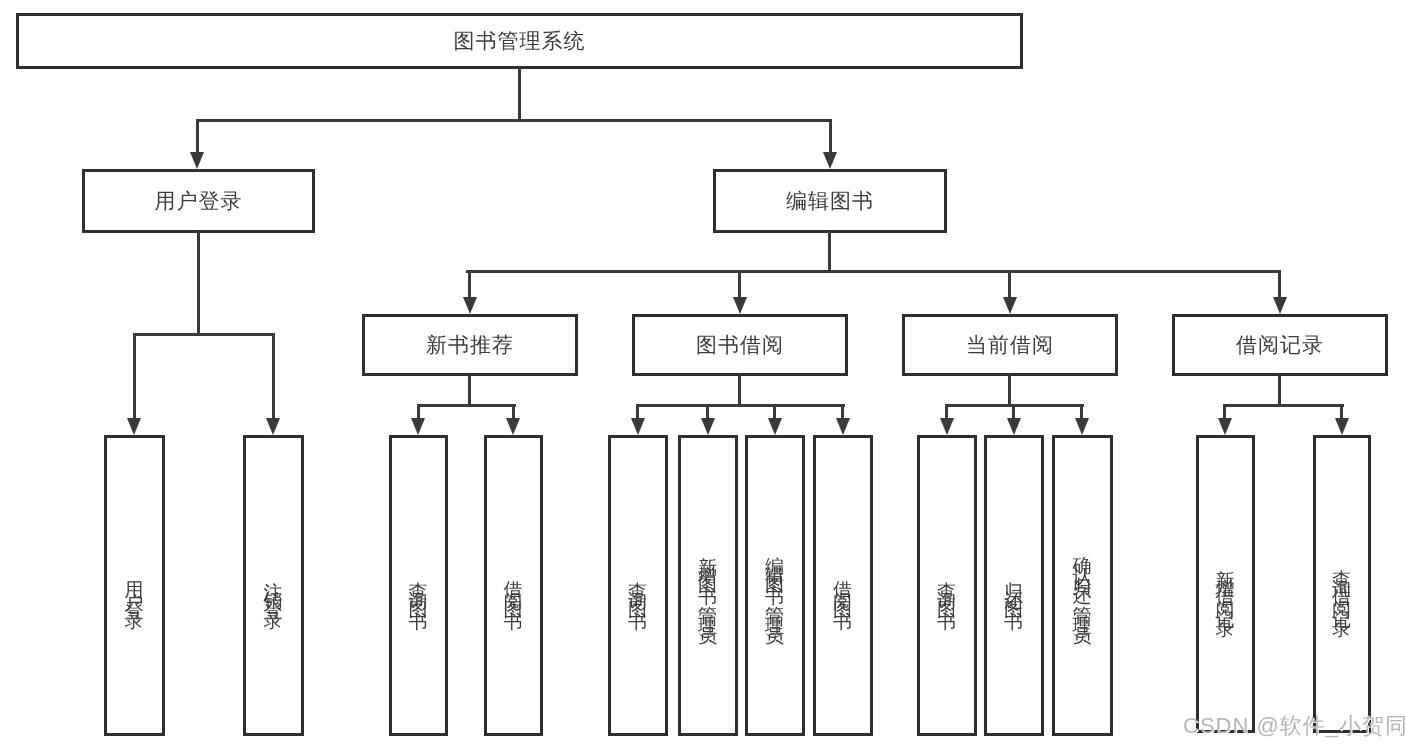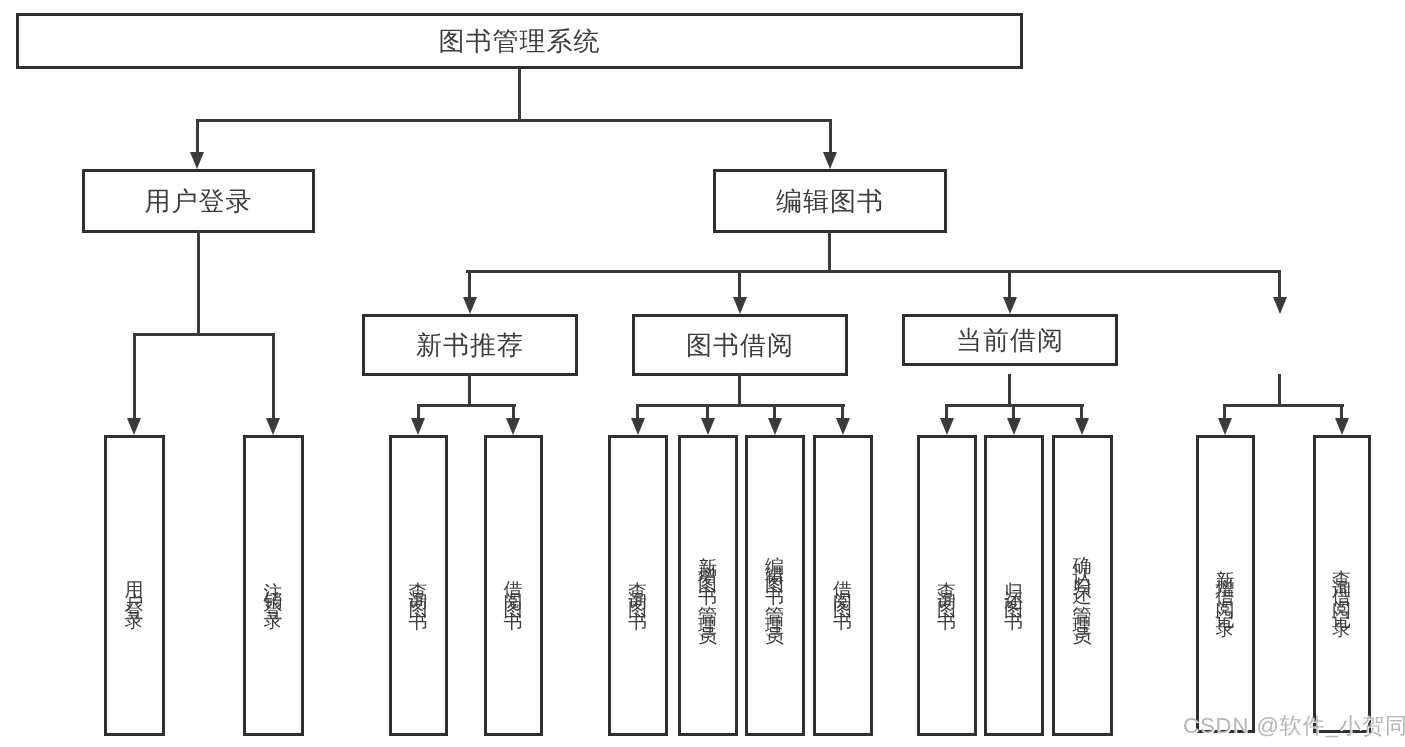--- a/index.html
+++ b/index.html
@@ -6,21 +6,21 @@
   html,body { background:#ffffff; }
   .stage {
     position:relative; width:1405px; height:747px; background:#ffffff;
     font-family:"Liberation Sans","DejaVu Sans",sans-serif; overflow:hidden;
   }
   .node {
     position:absolute; background:#ffffff; border:3px solid #2f2f2f;
     display:flex; align-items:center; justify-content:center;
     color:#3d3d3d;
   }
-  .hnode { font-size:26px; letter-spacing:1px; }
+  .hnode { font-size:21px; letter-spacing:1px; }
   .vnode { font-size:19px; }
   .vnode .vtext { writing-mode:vertical-rl; letter-spacing:10px; line-height:1; }
   .vline,.hline { position:absolute; background:#3a3a3a; }
   .vline { width:3px; }
   .hline { height:3px; }
   .arrow {
     position:absolute; width:0; height:0;
     border-left:7px solid transparent; border-right:7px solid transparent;
     border-top:17px solid #3a3a3a;
   }
@@ -71,22 +71,25 @@
   <div class="arrow" style="left:1003px; top:297px;"></div>
   <div class="vline" style="left:1278px; top:270px; height:29px;"></div>
   <div class="arrow" style="left:1273px; top:297px;"></div>
 
   <div class="node hnode" style="left:362px; top:314px; width:216px; height:62px;">
     <span>新书推荐</span>
   </div>
   <div class="node hnode" style="left:632px; top:314px; width:216px; height:62px;">
     <span>图书借阅</span>
   </div>
-  <div class="node hnode" style="left:902px; top:314px; width:216px; height:52px;">
+  <div class="node hnode" style="left:902px; top:314px; width:216px; height:62px;">
     <span>当前借阅</span>
+  </div>
+  <div class="node hnode" style="left:1172px; top:314px; width:216px; height:62px;">
+    <span>借阅记录</span>
   </div>
 
   <div class="vline" style="left:468px; top:374px; height:32px;"></div>
   <div class="hline" style="left:417px; top:404px; width:99px;"></div>
   <div class="vline" style="left:417px; top:404px; height:16px;"></div>
   <div class="arrow" style="left:411px; top:418px;"></div>
   <div class="vline" style="left:512px; top:404px; height:16px;"></div>
   <div class="arrow" style="left:506px; top:418px;"></div>
 
   <div class="vline" style="left:738px; top:374px; height:32px;"></div>

